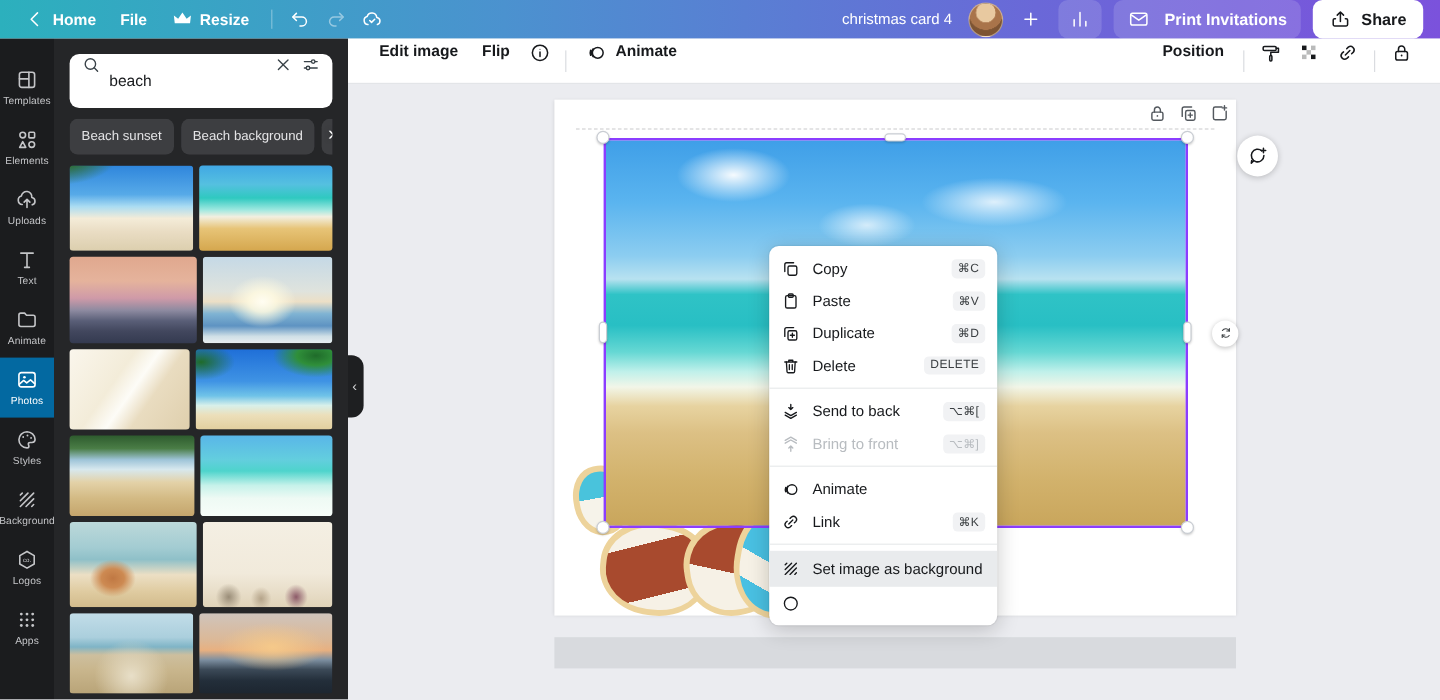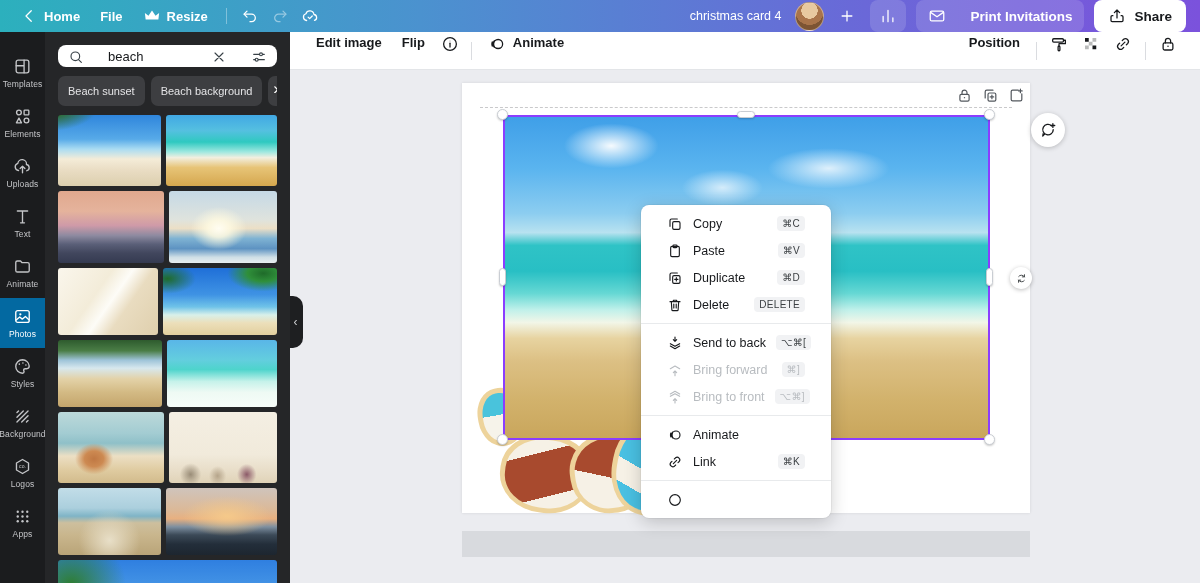--- a/index.html
+++ b/index.html
@@ -13,34 +13,34 @@
     display:flex;align-items:center;color:#fff;font-size:13px;font-weight:600;z-index:30;padding:0 10px}
   .hbtn{display:inline-flex;align-items:center;gap:6px;padding:16px 10px;height:32px;cursor:pointer;color:#fff}
   .hdivider{width:1px;height:16px;background:rgba(255,255,255,.35);margin:0 8px}
   .hicon-btn{width:30px;height:28px;display:inline-flex;align-items:center;justify-content:center;border-radius:6px}
   .dim{opacity:.45}
   #header-right{margin-left:auto;display:flex;align-items:center;gap:10px;padding-right:4px}
   #doc-title{font-weight:500;font-size:12.5px;margin-right:4px}
   #avatar{width:29px;height:29px;border-radius:50%;
     background:radial-gradient(circle at 50% 28%,#e8c9a0 0 34%,#a9744a 35% 60%,#7d5433 61% 100%);
     border:1px solid rgba(255,255,255,.4)}
-  .pill{background:rgba(255,255,255,.14);border-radius:8px;height:32px;display:inline-flex;align-items:center;justify-content:center;gap:24px;padding:0 12px;font-size:13.5px;font-weight:600}
+  .pill{background:rgba(255,255,255,.14);border-radius:8px;height:32px;display:inline-flex;align-items:center;justify-content:center;gap:12px;padding:0 12px;font-size:13.5px;font-weight:600}
   #share-btn{background:#fff;color:#17191c;border-radius:8px;height:32px;display:inline-flex;align-items:center;gap:8px;padding:0 14px;font-size:13.5px;font-weight:700}
   #share-btn svg{stroke:#17191c}
 
   
   #rail{position:absolute;left:0;top:32px;width:45px;height:551px;background:#1b1c1e;z-index:20;padding-top:16px}
   .rail-item{height:50px;display:flex;flex-direction:column;align-items:center;justify-content:center;gap:3px;color:#c4c5c8;cursor:pointer}
   .rail-item .rlabel{font-size:8.5px;letter-spacing:.1px}
   .rail-item svg{width:19px;height:19px}
   .rail-item.active{background:#0369a1;color:#fff}
 
   
   #panel{position:absolute;left:45px;top:32px;width:245px;height:551px;background:#252628;z-index:19;padding:13px}
-  #search-bar{height:22px;background:#fff;border-radius:8px;display:flex;align-items:center;padding:0 10px;gap:24px}
+  #search-bar{height:45px;background:#fff;border-radius:8px;display:flex;padding:0 10px;gap:7px}
   #search-bar input{border:none;outline:none;flex:1;font-size:13px;color:#17191c;font-family:inherit;min-width:0;background:transparent}
   #search-bar svg{width:16px;height:16px;stroke:#394248;flex:none}
   #chips{margin-top:9px;display:flex;gap:6px;overflow:hidden;position:relative;height:30px}
   .chip{flex:none;height:30px;display:inline-flex;align-items:center;padding:0 10px;background:#3d3e41;color:#e4e4e6;font-size:11px;border-radius:7px;cursor:pointer;white-space:nowrap}
   #chips-next{position:absolute;right:-2px;top:4px;color:#fff;font-size:17px;line-height:1;cursor:pointer;text-shadow:0 0 4px #252628}
   #photo-grid{margin-top:9px;display:flex;flex-direction:column;gap:5px}
   .prow{display:flex;gap:5px}
   .thumb{border-radius:3px;cursor:pointer;flex:none}
   .r1{height:71px}.r2{height:72px}.r3{height:67px}.r4{height:67px}.r5{height:71px}.r6{height:67px}.r7{height:80px}
   .t1{width:103px;background:radial-gradient(120% 90% at -10% -15%,#1e4d20 0%,#2f6b2d 18%,rgba(47,107,45,0) 42%),linear-gradient(180deg,#2f86dc 0%,#57aae8 34%,#aadcf2 48%,#f4ecd8 62%,#e9dcc3 78%,#dccfae 100%)}
@@ -89,21 +89,21 @@
   #fab-comment{position:absolute;left:1031px;top:113px;width:34px;height:34px;border-radius:50%;background:#fff;box-shadow:0 1px 5px rgba(0,0,0,.22);display:flex;align-items:center;justify-content:center;z-index:6;cursor:pointer}
   #fab-comment svg{width:18px;height:18px;stroke:#17191c}
   #handle-sync{position:absolute;left:1010px;top:267px;width:22px;height:22px;border-radius:50%;background:#fff;box-shadow:0 1px 4px rgba(0,0,0,.25);display:flex;align-items:center;justify-content:center;z-index:6;cursor:pointer}
   #handle-sync svg{width:13px;height:13px;stroke:#3c4043}
 
   
   #context-menu{position:absolute;left:641px;top:205px;width:190px;background:#fff;border-radius:8px;
     box-shadow:0 4px 18px rgba(0,0,0,.2),0 0 0 1px rgba(0,0,0,.04);z-index:40;overflow:hidden}
   .menu-section{padding:5px 0}
   .menu-section + .menu-section{border-top:1px solid #e8eaec}
-  .menu-item{height:27px;display:flex;align-items:center;gap:10px;padding:0 26px;font-size:12.5px;color:#17191c;cursor:pointer}
+  .menu-item{height:27px;display:flex;align-items:center;gap:10px;padding:0 10px;font-size:12.5px;color:#17191c;cursor:pointer}
   .menu-item svg{width:16px;height:16px;stroke:#17191c;flex:none}
   .menu-item .mlabel{flex:1;white-space:nowrap}
   .menu-item .mshortcut{font-size:10px;background:#f1f2f4;border-radius:4px;padding:2px 5px;color:#3c4043;letter-spacing:.3px}
   .menu-item.disabled{color:#b8bcc0}
   .menu-item.disabled svg{stroke:#b8bcc0}
   .menu-item.disabled .mshortcut{color:#b8bcc0}
   .menu-item.hl{background:#e9ebed;height:30px}
 </style>
 </head>
 <body>
@@ -476,28 +476,20 @@
       <div class="menu-item">
         <span><svg class="ic" viewBox="0 0 24 24" fill="none" stroke="currentColor" stroke-width="1.7" stroke-linecap="round" stroke-linejoin="round">
             <path d="M12 3v6.5M9.5 7l2.5 2.5L14.5 7"></path>
             <path d="M5 13l7 4 7-4M5 16.5l7 4 7-4"></path>
           </svg></span>
         <span class="mlabel">Send to back</span>
         <span class="mshortcut">⌥⌘[</span>
       </div>
       <div class="menu-item disabled">
         <span><svg class="ic" viewBox="0 0 24 24" fill="none" stroke="currentColor" stroke-width="1.7" stroke-linecap="round" stroke-linejoin="round">
-            <path d="M12 20.5v-7M9.5 16l2.5-2.5 2.5 2.5"></path>
-            <path d="M5 10l7-4 7 4"></path>
-          </svg></span>
-        <span class="mlabel">Bring forward</span>
-        <span class="mshortcut">⌘]</span>
-      </div>
-      <div class="menu-item disabled">
-        <span><svg class="ic" viewBox="0 0 24 24" fill="none" stroke="currentColor" stroke-width="1.7" stroke-linecap="round" stroke-linejoin="round">
             <path d="M12 21v-6.5M9.5 17l2.5-2.5 2.5 2.5"></path>
             <path d="M5 11l7-4 7 4M5 7.5l7-4 7 4"></path>
           </svg></span>
         <span class="mlabel">Bring to front</span>
         <span class="mshortcut">⌥⌘]</span>
       </div>
     </div>
     <div class="menu-section">
       <div class="menu-item">
         <span><svg class="ic" viewBox="0 0 24 24" fill="none" stroke="currentColor" stroke-width="1.7" stroke-linecap="round" stroke-linejoin="round">
@@ -510,20 +502,26 @@
         <span><svg class="ic" viewBox="0 0 24 24" fill="none" stroke="currentColor" stroke-width="1.7" stroke-linecap="round" stroke-linejoin="round">
             <path d="M9.5 14.5l5-5"></path>
             <path d="M11 7.5l1.8-1.8a4 4 0 015.6 5.6L16.5 13"></path>
             <path d="M13 16.5l-1.8 1.8a4 4 0 01-5.6-5.6L7.5 11"></path>
           </svg></span>
         <span class="mlabel">Link</span>
         <span class="mshortcut">⌘K</span>
       </div>
     </div>
     <div class="menu-section">
+      <div class="menu-item hl">
+        <span><svg class="ic" viewBox="0 0 24 24" fill="none" stroke="currentColor" stroke-width="1.7" stroke-linecap="round" stroke-linejoin="round">
+            <path d="M5 13l8-8M5 19L19 5M11 19l8-8M17 19l2-2M5 7l2-2"></path>
+          </svg></span>
+        <span class="mlabel">Set image as background</span>
+      </div>
       <div class="menu-item">
         <span><svg class="ic" viewBox="0 0 24 24" fill="none" stroke="currentColor" stroke-width="1.7" stroke-linecap="round" stroke-linejoin="round">
             <circle cx="12" cy="12" r="8"></circle>
           </svg></span>
         <span class="mlabel"></span>
       </div>
     </div>
   </div>
 
 </body></html>

